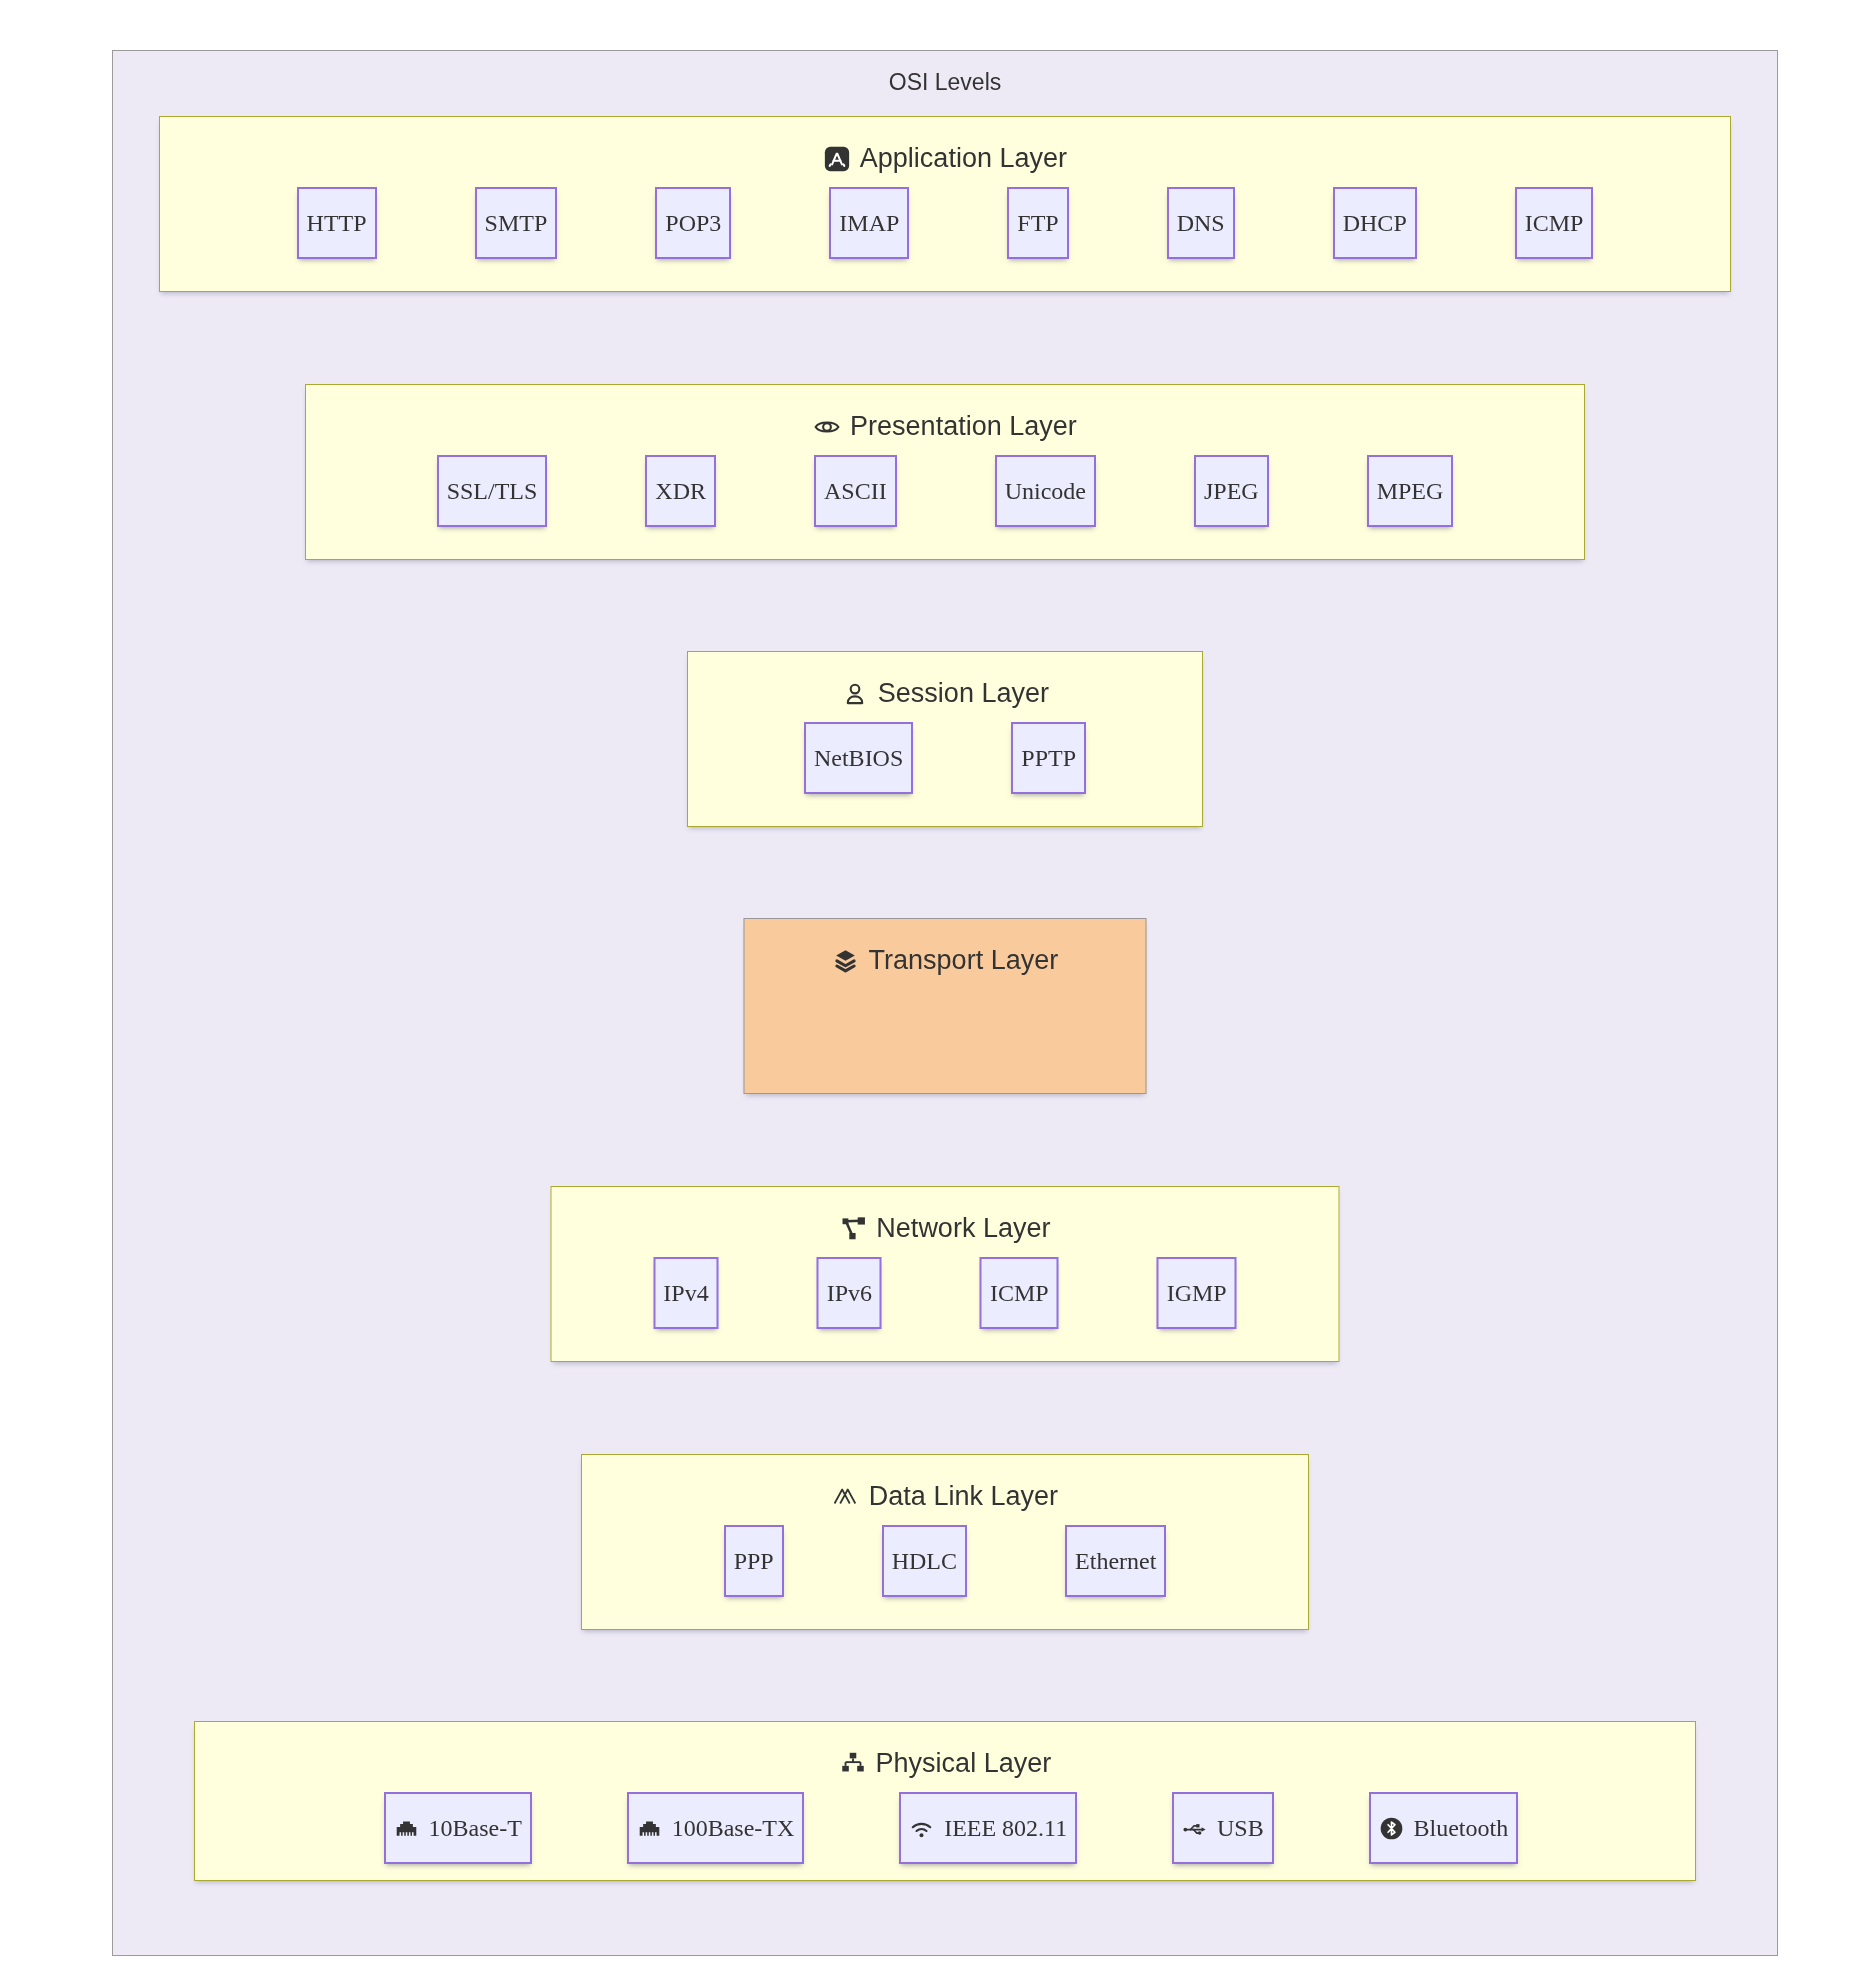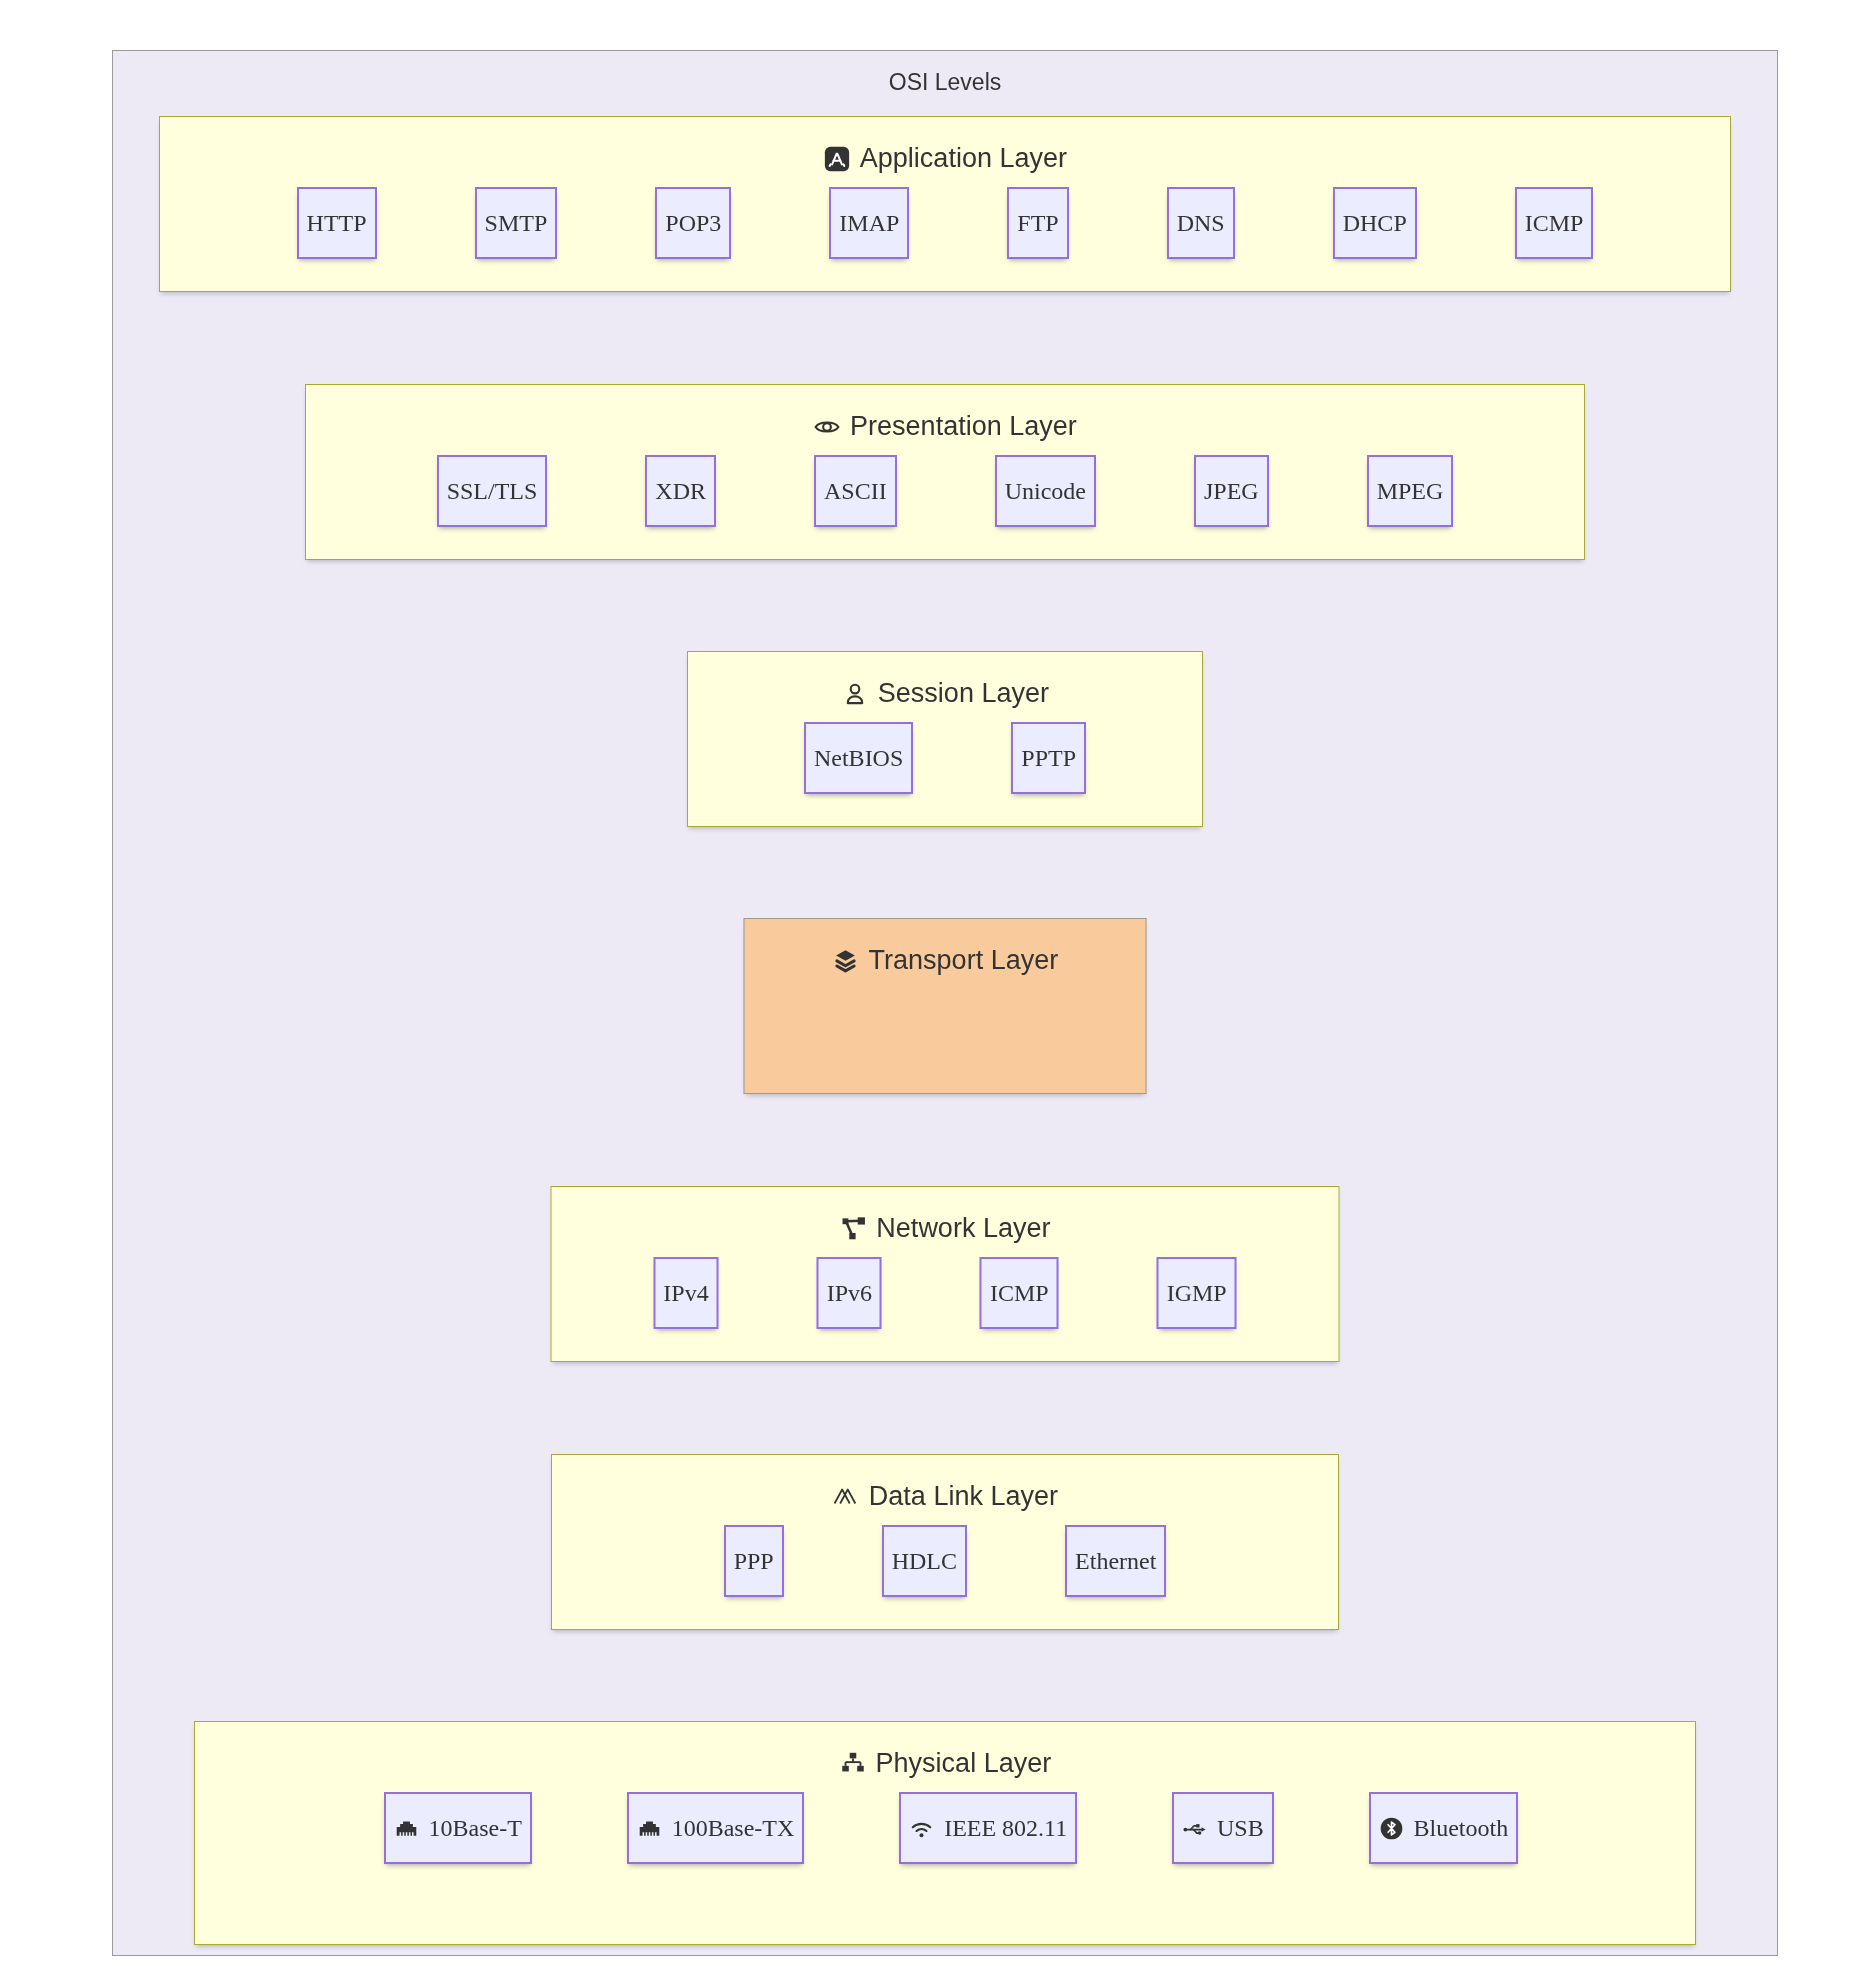--- a/index.html
+++ b/index.html
@@ -192,21 +192,21 @@
         </div>
       <div class="node">
           <span>ICMP</span>
         </div>
       <div class="node">
           <span>IGMP</span>
         </div>
     </div>
   </section>
 
-  <section class="layer" style="top:1403px;width:788px;height:176px">
+  <section class="layer" style="top:1403px;width:728px;height:176px">
     <div class="layer-title">
       <span class="icon">
         <svg viewBox="0 0 24 24" fill="none" stroke="#333" stroke-width="1.5" stroke-linejoin="round">
             <path d="M2.2 17.6 L8.7 5.6 L15.2 17.6"></path>
             <path d="M7 17.6 L13.5 5.6 L20 17.6"></path>
           </svg>
       </span>
       <span>Data Link Layer</span>
     </div>
     <div class="row">
@@ -215,21 +215,21 @@
         </div>
       <div class="node">
           <span>HDLC</span>
         </div>
       <div class="node">
           <span>Ethernet</span>
         </div>
     </div>
   </section>
 
-  <section class="layer" style="top:1670px;width:1502px;height:224px">
+  <section class="layer" style="top:1670px;width:1502px;height:160px">
     <div class="layer-title">
       <span class="icon">
         <svg viewBox="0 0 24 24">
             <g fill="#333">
               <rect x="9.2" y="2.4" width="5.6" height="4.8"></rect>
               <rect x="2.8" y="13.6" width="5.6" height="4.8"></rect>
               <rect x="15.6" y="13.6" width="5.6" height="4.8"></rect>
             </g>
             <g fill="none" stroke="#333" stroke-width="1.6">
               <path d="M12 7.2 V10.4"></path>

